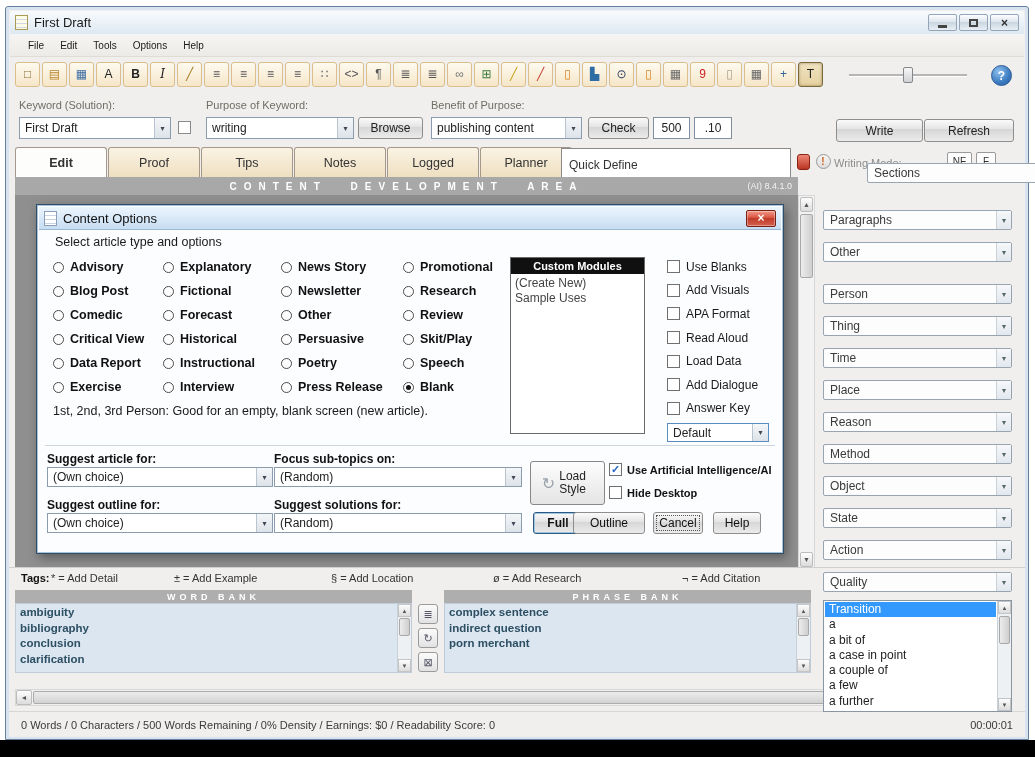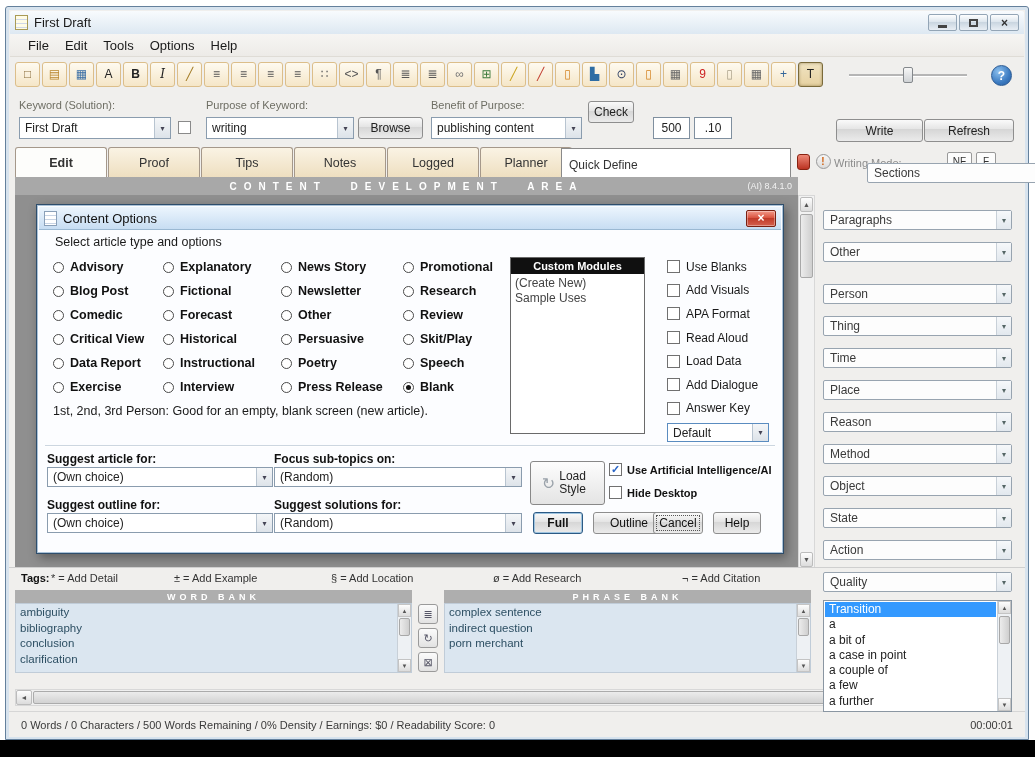--- a/index.html
+++ b/index.html
@@ -18,21 +18,21 @@
   [data-name="window-title"]{font-size:13px;color:#1a1a1a}
   .winbtns{margin-left:auto;display:flex;gap:2px}
   .winbtn{width:29px;height:17px;border:1px solid #93a5b6;border-radius:2px;display:flex;align-items:center;justify-content:center;
     background:linear-gradient(#fdfefe,#dbe4ec 48%,#c9d5e0 48%,#e8eef4);font-size:12px;font-weight:bold;color:#333}
   .min-glyph{width:9px;height:3px;background:#444;margin-top:7px}
   .max-glyph{width:9px;height:8px;border:2px solid #444}
 
   
   [data-name="menu-bar"]{position:absolute;left:4px;top:27px;right:4px;height:23px;display:flex;align-items:center;
     padding-left:10px;background:linear-gradient(#f6f5f3,#edebe8);border-bottom:1px solid #dfdcd6}
-  .menu-item{font-size:13px;color:#1a1a1a;padding:2px 8px}
+  .menu-item{font-size:10px;color:#1a1a1a;padding:2px 8px}
 
   
   [data-name="toolbar"]{position:absolute;left:3px;top:50px;width:818px;height:34px;display:flex;align-items:center;gap:2px;padding-left:6px}
   .tbtn{width:25px;height:25px;flex:none;border:1px solid #dcbe8a;border-radius:3px;
     background:linear-gradient(#fefaf0,#f5e6c8);display:flex;align-items:center;justify-content:center}
   .tbtn span{font-size:12px;line-height:1}
   .tbtn.active{border-color:#7a6a3a;background:linear-gradient(#f0e3c2,#e6d1a0);box-shadow:inset 0 0 3px rgba(90,70,20,.55)}
   [data-name="zoom-slider"]{position:absolute;left:843px;top:59px;width:118px;height:18px}
   [data-name="zoom-slider"] .track{position:absolute;left:0;right:0;top:8px;height:3px;background:#b5b5b5;border-bottom:1px solid #fff}
   [data-name="slider-thumb"]{position:absolute;left:54px;top:1px;width:10px;height:16px;border:1px solid #84888c;border-radius:2px;
@@ -50,21 +50,21 @@
   .combo-text{flex:1;font-size:12px;color:#222;padding:0 5px;white-space:nowrap;overflow:hidden}
   .combo-arrow{width:16px;height:100%;flex:none;border-left:1px solid #b8c4d0;background:linear-gradient(#f4f6f8,#dde3e9);
     display:flex;align-items:center;justify-content:center;font-size:8px;color:#445}
   [data-name="keyword-dropdown"]{left:13px;top:110px;width:152px}
   [data-name="keyword-checkbox"]{position:absolute;left:172px;top:114px;width:13px;height:13px;background:#fff;border:1px solid #8a8a8a}
   [data-name="purpose-dropdown"]{left:200px;top:110px;width:148px}
   [data-name="benefit-dropdown"]{left:425px;top:110px;width:151px}
   .btn{position:absolute;height:22px;border:1px solid #8e8e8e;border-radius:3px;font-size:12px;color:#222;
     background:linear-gradient(#fafafa,#e4e4e4 45%,#d6d6d6 45%,#ebebeb);display:flex;align-items:center;justify-content:center}
   [data-name="browse-button"]{left:352px;top:110px;width:65px}
-  [data-name="check-button"]{left:582px;top:94px;width:46px}
+  [data-name="check-button"]{left:582px;top:110px;width:61px}
   .inputbox{position:absolute;height:22px;background:#fff;border:1px solid #7f8f9f;font-size:12px;color:#222;
     display:flex;align-items:center;justify-content:center}
   [data-name="words-input"]{left:647px;top:110px;width:37px}
   [data-name="density-input"]{left:688px;top:110px;width:38px}
   [data-name="write-button"]{left:830px;top:112px;width:87px;height:23px}
   [data-name="refresh-button"]{left:918px;top:112px;width:90px;height:23px}
 
   
   [data-name="tab-bar"]{position:absolute;left:9px;top:140px;height:30px;display:flex}
   .tab{width:92px;height:30px;margin-right:1px;border:1px solid #a5988a;border-bottom:none;border-radius:3px 3px 0 0;
@@ -148,39 +148,39 @@
   .ls-icon{font-size:16px;color:#9aa2aa}
   .ls-text{font-size:12px;color:#222;width:34px;line-height:13px}
   .dlgcheck{position:absolute;display:flex;align-items:center;gap:5px}
   [data-name="ai-checkbox"]{left:572px;top:258px}
   [data-name="hide-desktop-checkbox"]{left:572px;top:281px}
   .dlgcheck .lab{font-size:11px;font-weight:bold;color:#111;white-space:nowrap}
 
   .dlg-btn{position:absolute;top:307px;height:22px;border:1px solid #8e8e8e;border-radius:3px;font-size:12px;color:#111;
     background:linear-gradient(#fafafa,#e4e4e4 45%,#d6d6d6 45%,#ebebeb);display:flex;align-items:center;justify-content:center}
   [data-name="full-button"]{left:496px;width:50px;font-weight:bold;border-color:#2c5a84;box-shadow:0 0 0 1px #9ec4e0 inset}
-  [data-name="outline-button"]{left:556px;width:72px}
+  [data-name="outline-button"]{left:536px;width:72px}
   [data-name="cancel-button"]{left:616px;width:50px;outline:1px dotted #555;outline-offset:-4px}
   [data-name="dialog-help-button"]{left:676px;width:48px}
 
   
   [data-name="tags-row"]{position:absolute;left:3px;top:560px;right:3px;height:22px;border-top:1px solid #cfcfcf;background:#f0efed}
   [data-name="tags-title"]{position:absolute;left:12px;top:4px;font-size:11px;font-weight:bold;color:#111}
   .tagitem{position:absolute;top:4px;font-size:11px;color:#333}
 
   
   .bank-header{position:absolute;height:13px;background:#aeaeae;display:flex;align-items:center;justify-content:center}
   .bank-header span{font-size:9px;font-weight:bold;color:#fff;letter-spacing:4px}
   [data-name="word-bank-header"]{left:9px;top:583px;width:397px}
   [data-name="phrase-bank-header"]{left:438px;top:583px;width:367px}
   .bank{position:absolute;top:596px;height:70px;background:#dbe6f0;border:1px solid #c0ccd8}
   [data-name="word-bank"]{left:9px;width:397px}
   [data-name="phrase-bank"]{left:438px;width:367px}
   .bank-items{position:absolute;left:4px;top:1px;right:16px;bottom:1px;overflow:hidden}
-  .bitem{font-size:11.5px;font-weight:normal;color:#2d4f63;line-height:15.5px;white-space:nowrap}
+  .bitem{font-size:11.5px;font-weight:bold;color:#2d4f63;line-height:15.5px;white-space:nowrap}
   .bank-scroll{position:absolute;right:0;top:0;bottom:0;width:14px;background:#eef1f4;border-left:1px solid #c8d0d8;
     display:flex;flex-direction:column;justify-content:space-between}
   .bank-scroll .sarrow{height:13px;font-size:6px;margin:0;border-radius:0;border:1px solid #c4c4c4}
   .bank-scroll .vthumb{top:14px;height:18px}
   [data-name="bank-controls"]{position:absolute;left:410px;top:596px;width:24px;height:70px;display:flex;flex-direction:column;
     justify-content:space-between;align-items:center;padding:1px 0}
   .midbtn{width:20px;height:20px;border:1px solid #9a9a9a;border-radius:3px;background:linear-gradient(#fbfbfb,#e2e2e2);
     display:flex;align-items:center;justify-content:center;font-size:11px;color:#556}
 
   

